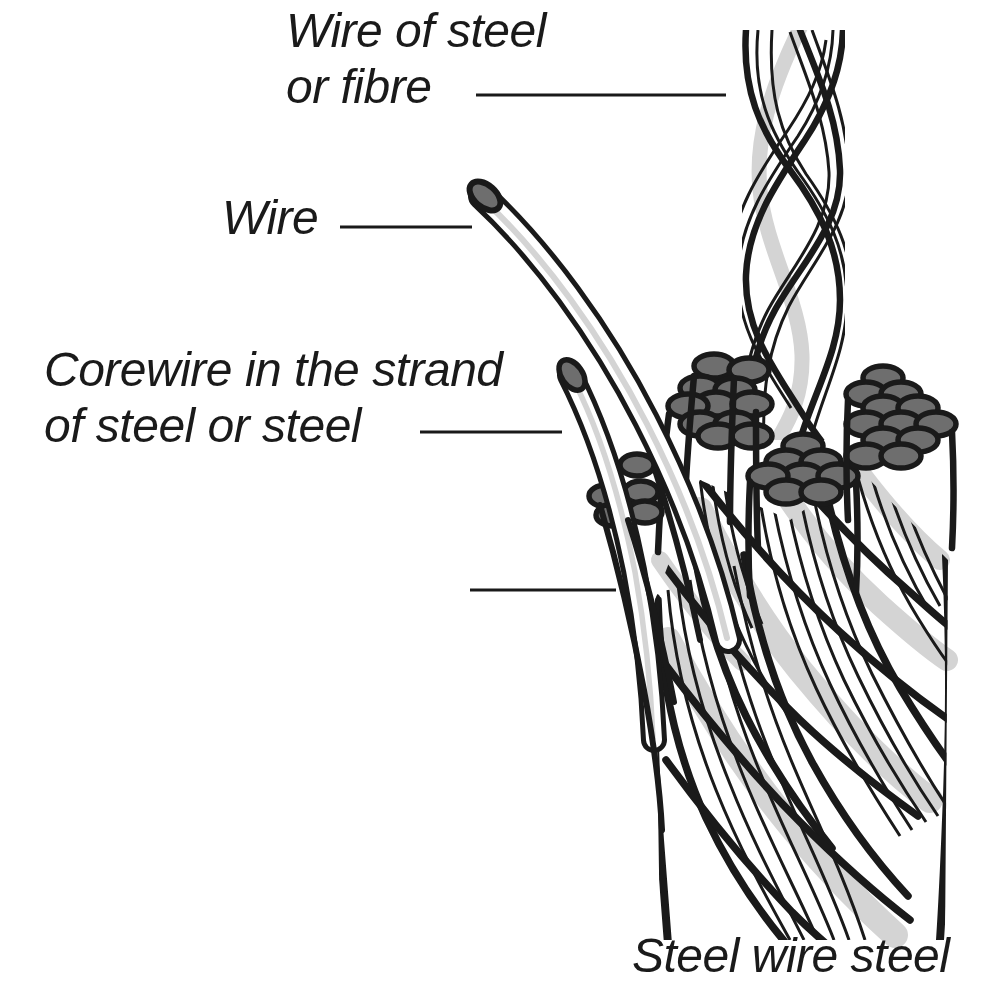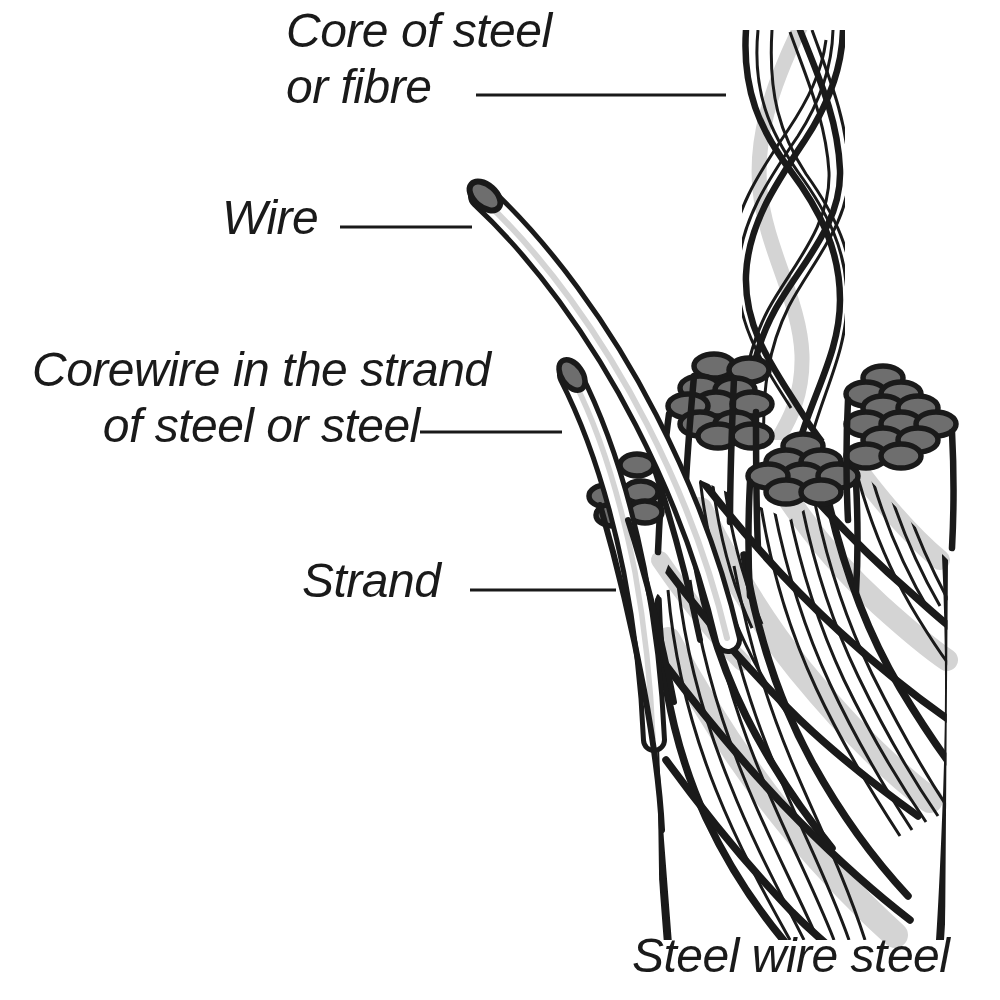--- a/index.html
+++ b/index.html
@@ -28,21 +28,21 @@
     font-family: "Liberation Sans", sans-serif;
     font-style: italic;
     font-weight: 400;
     color: #1a1a1a;
     white-space: nowrap;
     line-height: 1.16;
     letter-spacing: -0.5px;
   }
   .lbl-core   { left: 286px; top: 3px;   font-size: 48px; }
   .lbl-wire   { left: 222px; top: 190px; font-size: 48px; text-align: right; }
-  .lbl-corewire { left: 32px; top: 342px; font-size: 48px; text-align: center; }
+  .lbl-corewire { left: 44px; top: 342px; font-size: 48px; }
   .lbl-strand { left: 302px; top: 553px; font-size: 48px; }
   .lbl-caption{ left: 632px; top: 928px; font-size: 48px; }
 </style>
 </head>
 <body>
 
 <div id="diagram-root">
 
   <svg id="diagram-svg" viewBox="0 0 1000 1000">
     <defs>
@@ -227,28 +227,27 @@
         <line x1="476" y1="95" x2="726" y2="95"></line>
         <line x1="340" y1="227" x2="472" y2="227"></line>
         <line x1="420" y1="432" x2="562" y2="432"></line>
         <line x1="470" y1="590" x2="616" y2="590"></line>
       </g>
 
     </g>
   </svg>
 
   <div class="label-text lbl-core">
-    <div>Core of steel</div>
+    <div>Wire of steel</div>
     <div>or fibre</div>
   </div>
 
   <div class="label-text lbl-wire">Wire</div>
 
   <div class="label-text lbl-corewire">
     <div>Corewire in the strand</div>
     <div>of steel or steel</div>
   </div>
 
-  <div class="label-text lbl-strand">Strand</div>
 
   <div class="label-text lbl-caption">Steel wire steel</div>
 
 </div>
 
 </body></html>

